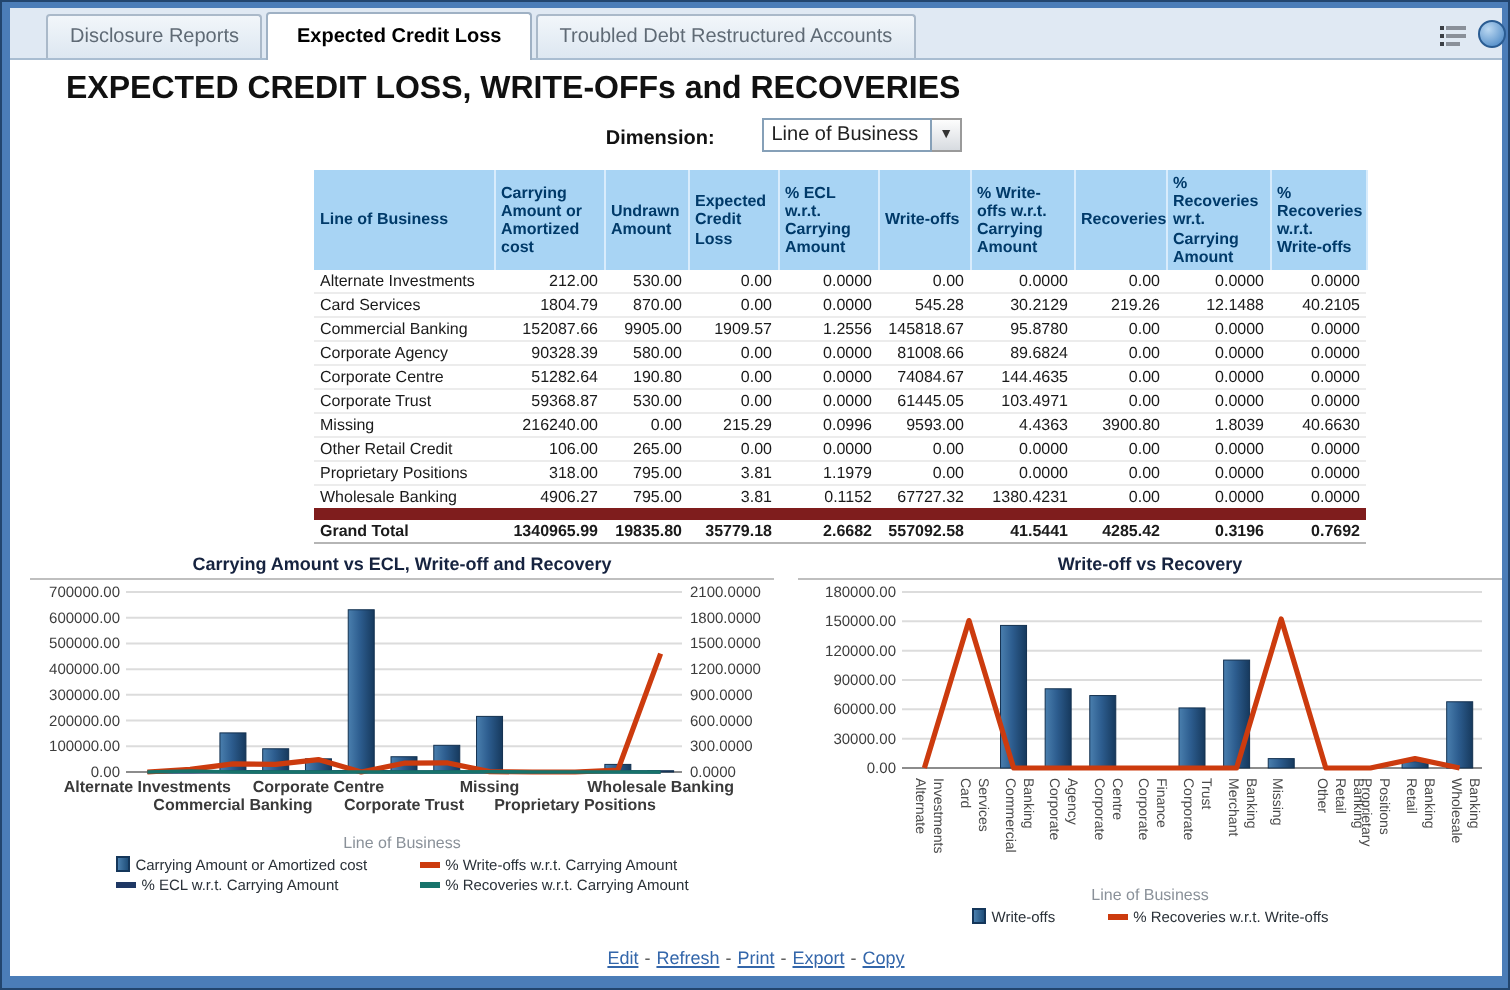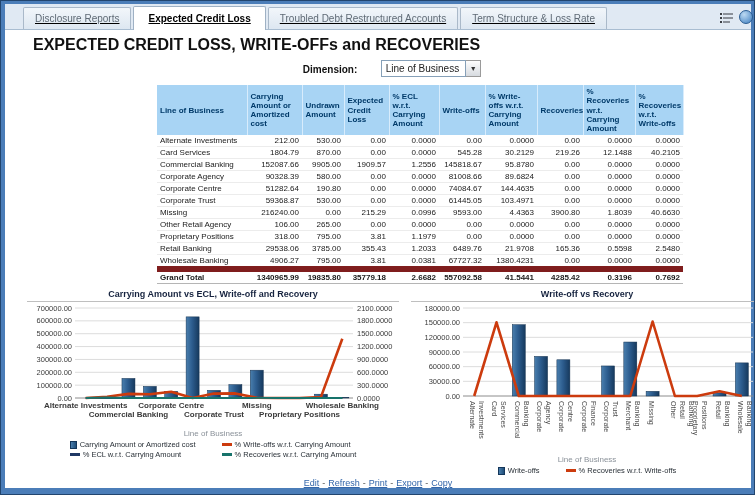--- a/index.html
+++ b/index.html
@@ -16,21 +16,21 @@
     outline:1px solid #22456e; outline-offset:-1px;
     background:#fff;
     position:relative;
     display:flex; flex-direction:column;
   }
   
   .tabbar {
     height:26px; background:#e0e9f3;
     border-bottom:1px solid #a9bdd1;
     display:flex; align-items:flex-end;
-    padding-left:18px; position:relative; flex:0 0 auto;text-decoration:underline;
+    padding-left:18px; position:relative; flex:0 0 auto;
   }
   .tab {
     font-size:10px; color:#5f6a75;
     padding:5px 11px 5px 11px; margin-right:2px;
     border:1px solid #aab9c9; border-bottom:none;
     background:linear-gradient(#f2f6fa,#dde7f1);
     border-radius:2px 2px 0 0;
     cursor:pointer; white-space:nowrap;
   }
   .tab.active {
@@ -73,21 +73,21 @@
     text-align:left; vertical-align:middle; padding:2px 3px;
     border-right:1px solid #d8ecfc; line-height:1.15; height:48px;
   }
   table.ecl td {
     font-size:8px; color:#1a1a1a; padding:1px 3px; height:10px;
     border-bottom:1px solid #ececec; white-space:nowrap; overflow:hidden;
   }
   table.ecl td.num { text-align:right; }
   table.ecl tr.total td { font-weight:bold; border-top:6px solid #7f1d1d; border-bottom:1px solid #b5b5b5; }
   
-  .charts-row { display:flex; padding:5px 8px 0 10px; gap:12px; flex:1 1 auto;margin-left:12px; }
+  .charts-row { display:flex; padding:5px 8px 0 10px; gap:12px; flex:1 1 auto; }
   .chart-panel { display:flex; flex-direction:column; }
   .chart-title { font-size:9px; font-weight:bold; color:#16233f; text-align:center; padding-bottom:2px; }
   .chart-rule { border-top:1px solid #bfbfbf; margin-bottom:1px; }
   .axis-title { font-size:8px; color:#8a9199; text-align:center; }
   .legend { display:flex; justify-content:center; gap:26px; margin-top:2px; }
   .legend-col { display:flex; flex-direction:column; gap:1px; }
   .legend-item { display:flex; align-items:center; gap:3px; font-size:7.5px; color:#2a3138; white-space:nowrap; }
   .sw-bar { width:7px; height:8px; background:linear-gradient(90deg,#4a7fae,#1f4e79); border:1px solid #14365a; }
   .sw-line { width:10px; height:3px; }
   
@@ -97,21 +97,20 @@
 </style>
 </head>
 <body>
 
 <div id="frame">
 
   <div class="tabbar">
     <div class="tab">Disclosure Reports</div>
     <div class="tab active">Expected Credit Loss</div>
     <div class="tab">Troubled Debt Restructured Accounts</div>
-    <div class="tab">Term Structure &amp; Loss Rate</div>
     <div class="tabbar-icons">
       <span class="list-icon"></span>
       <span class="help-circle"></span>
     </div>
   </div>
 
   <div class="page-title">EXPECTED CREDIT LOSS, WRITE-OFFs and RECOVERIES</div>
 
   <div class="dim-row">
     <span class="dim-label">Dimension:</span>
@@ -228,21 +227,21 @@
             <td class="num">0.00</td>
             <td class="num">215.29</td>
             <td class="num">0.0996</td>
             <td class="num">9593.00</td>
             <td class="num">4.4363</td>
             <td class="num">3900.80</td>
             <td class="num">1.8039</td>
             <td class="num">40.6630</td>
           </tr>
           <tr>
-            <td>Other Retail Agency</td>
+            <td>Other Retail Credit</td>
             <td class="num">106.00</td>
             <td class="num">265.00</td>
             <td class="num">0.00</td>
             <td class="num">0.0000</td>
             <td class="num">0.00</td>
             <td class="num">0.0000</td>
             <td class="num">0.00</td>
             <td class="num">0.0000</td>
             <td class="num">0.0000</td>
           </tr>
@@ -252,37 +251,25 @@
             <td class="num">795.00</td>
             <td class="num">3.81</td>
             <td class="num">1.1979</td>
             <td class="num">0.00</td>
             <td class="num">0.0000</td>
             <td class="num">0.00</td>
             <td class="num">0.0000</td>
             <td class="num">0.0000</td>
           </tr>
           <tr>
-            <td>Retail Banking</td>
-            <td class="num">29538.06</td>
-            <td class="num">3785.00</td>
-            <td class="num">355.43</td>
-            <td class="num">1.2033</td>
-            <td class="num">6489.76</td>
-            <td class="num">21.9708</td>
-            <td class="num">165.36</td>
-            <td class="num">0.5598</td>
-            <td class="num">2.5480</td>
-          </tr>
-          <tr>
             <td>Wholesale Banking</td>
             <td class="num">4906.27</td>
             <td class="num">795.00</td>
             <td class="num">3.81</td>
-            <td class="num">0.0381</td>
+            <td class="num">0.1152</td>
             <td class="num">67727.32</td>
             <td class="num">1380.4231</td>
             <td class="num">0.00</td>
             <td class="num">0.0000</td>
             <td class="num">0.0000</td>
           </tr>
           <tr class="total">
             <td>Grand Total</td>
             <td class="num">1340965.99</td>
             <td class="num">19835.80</td>

